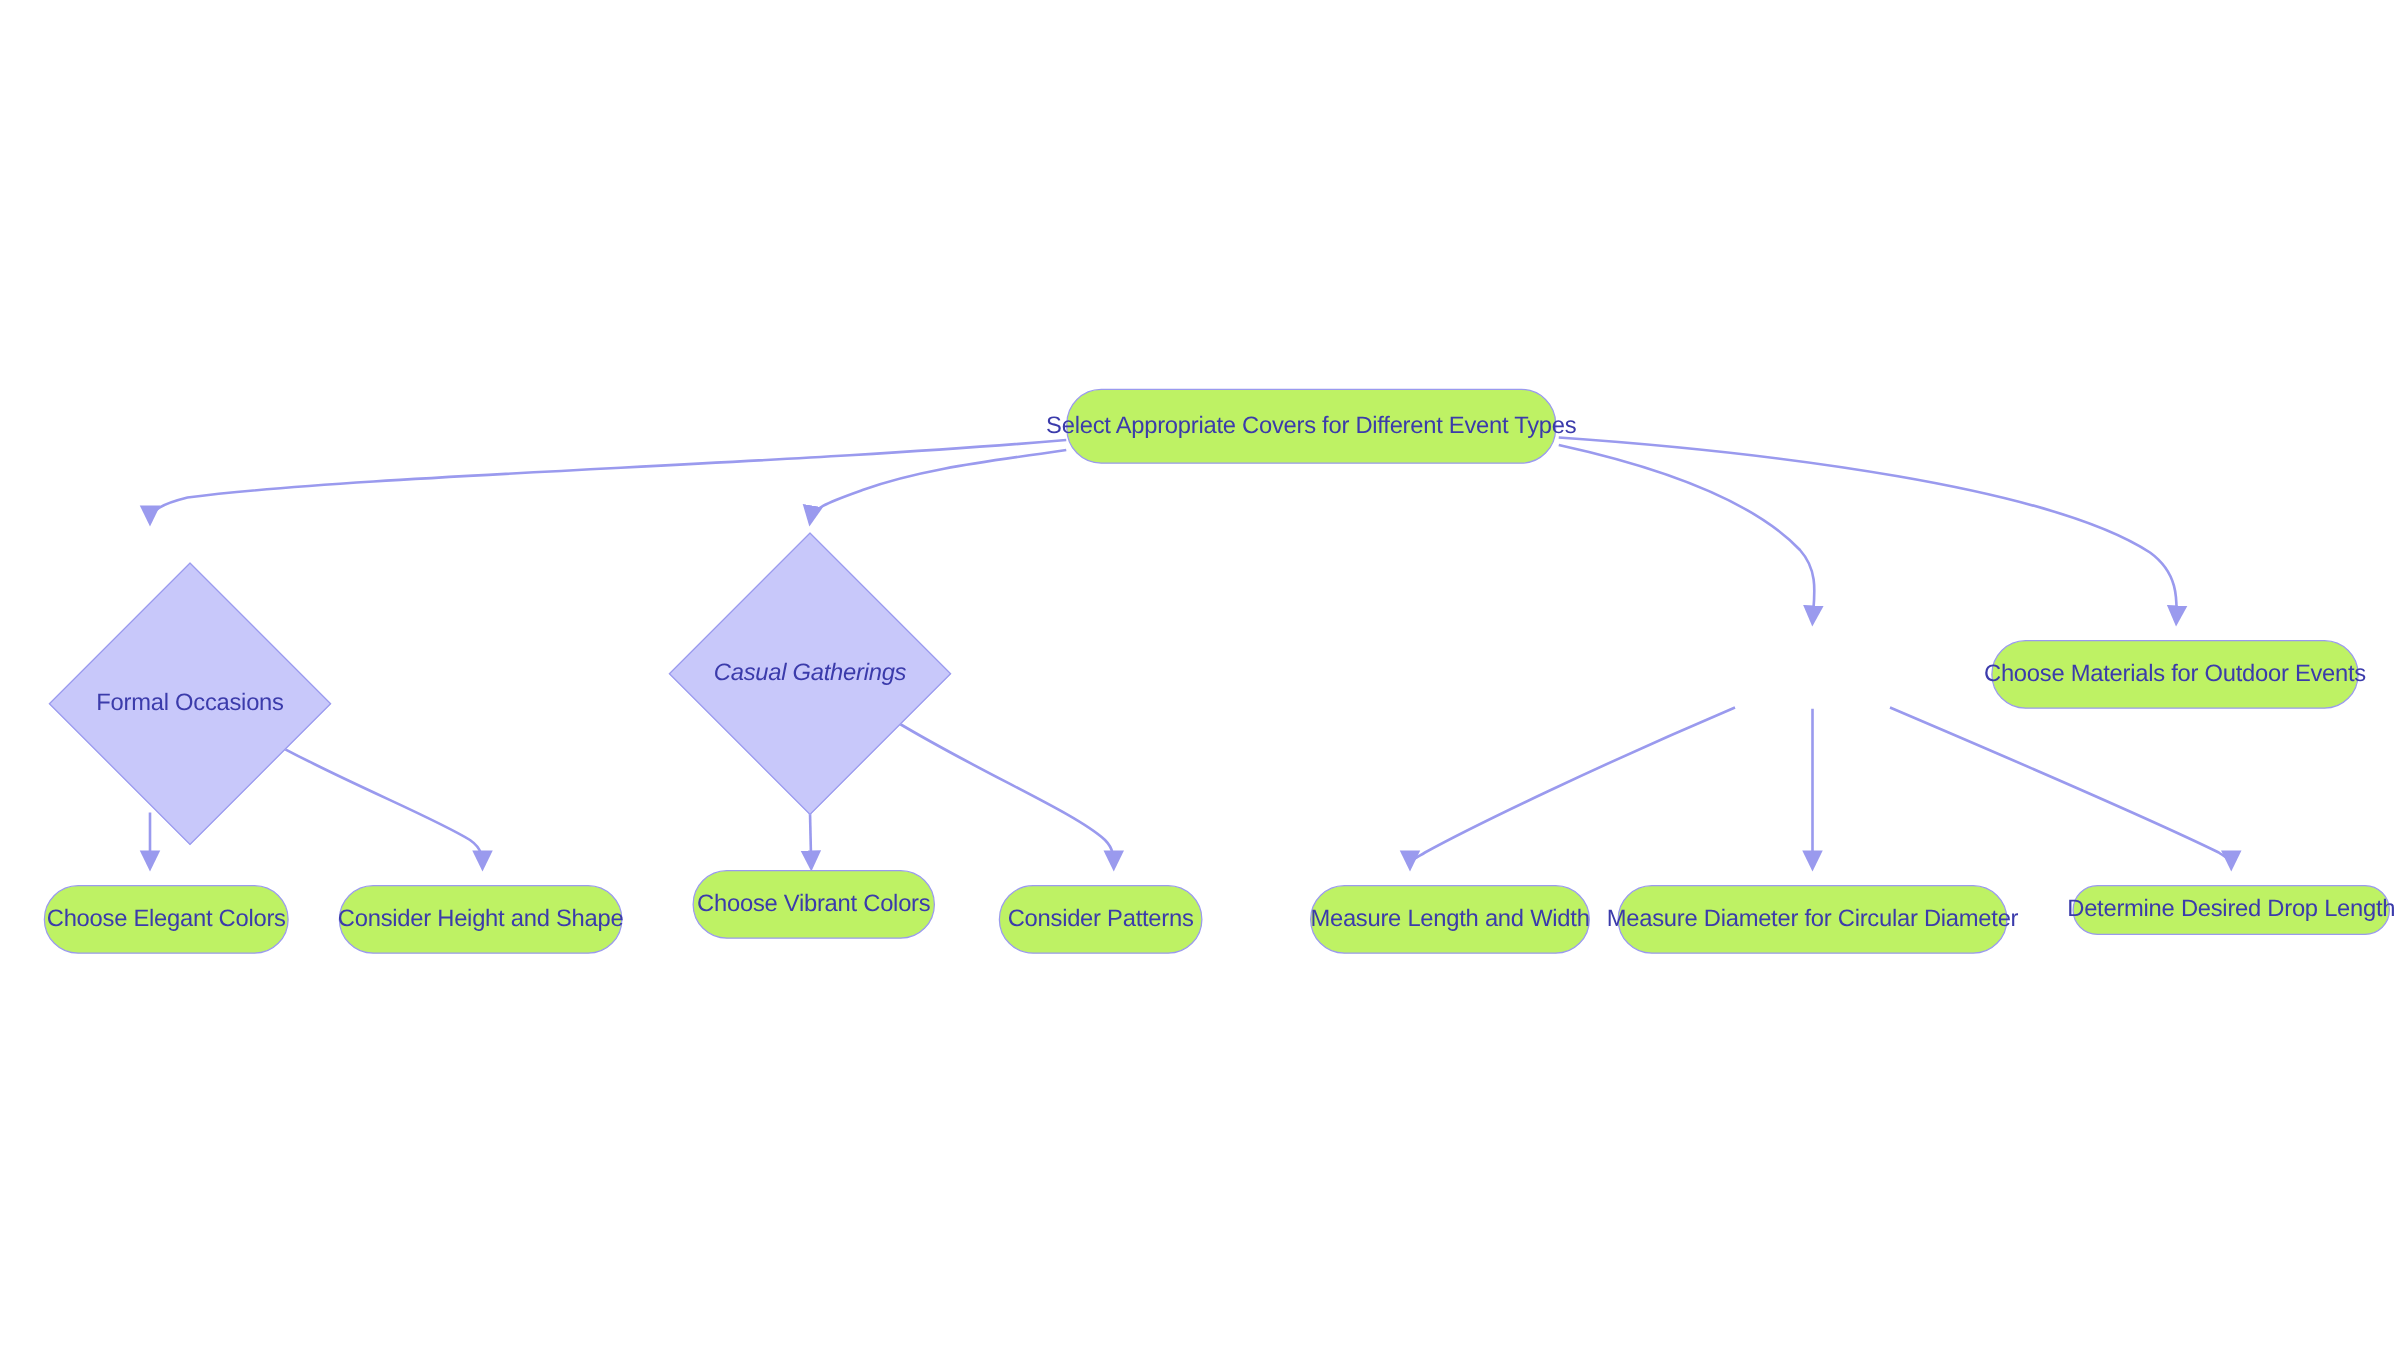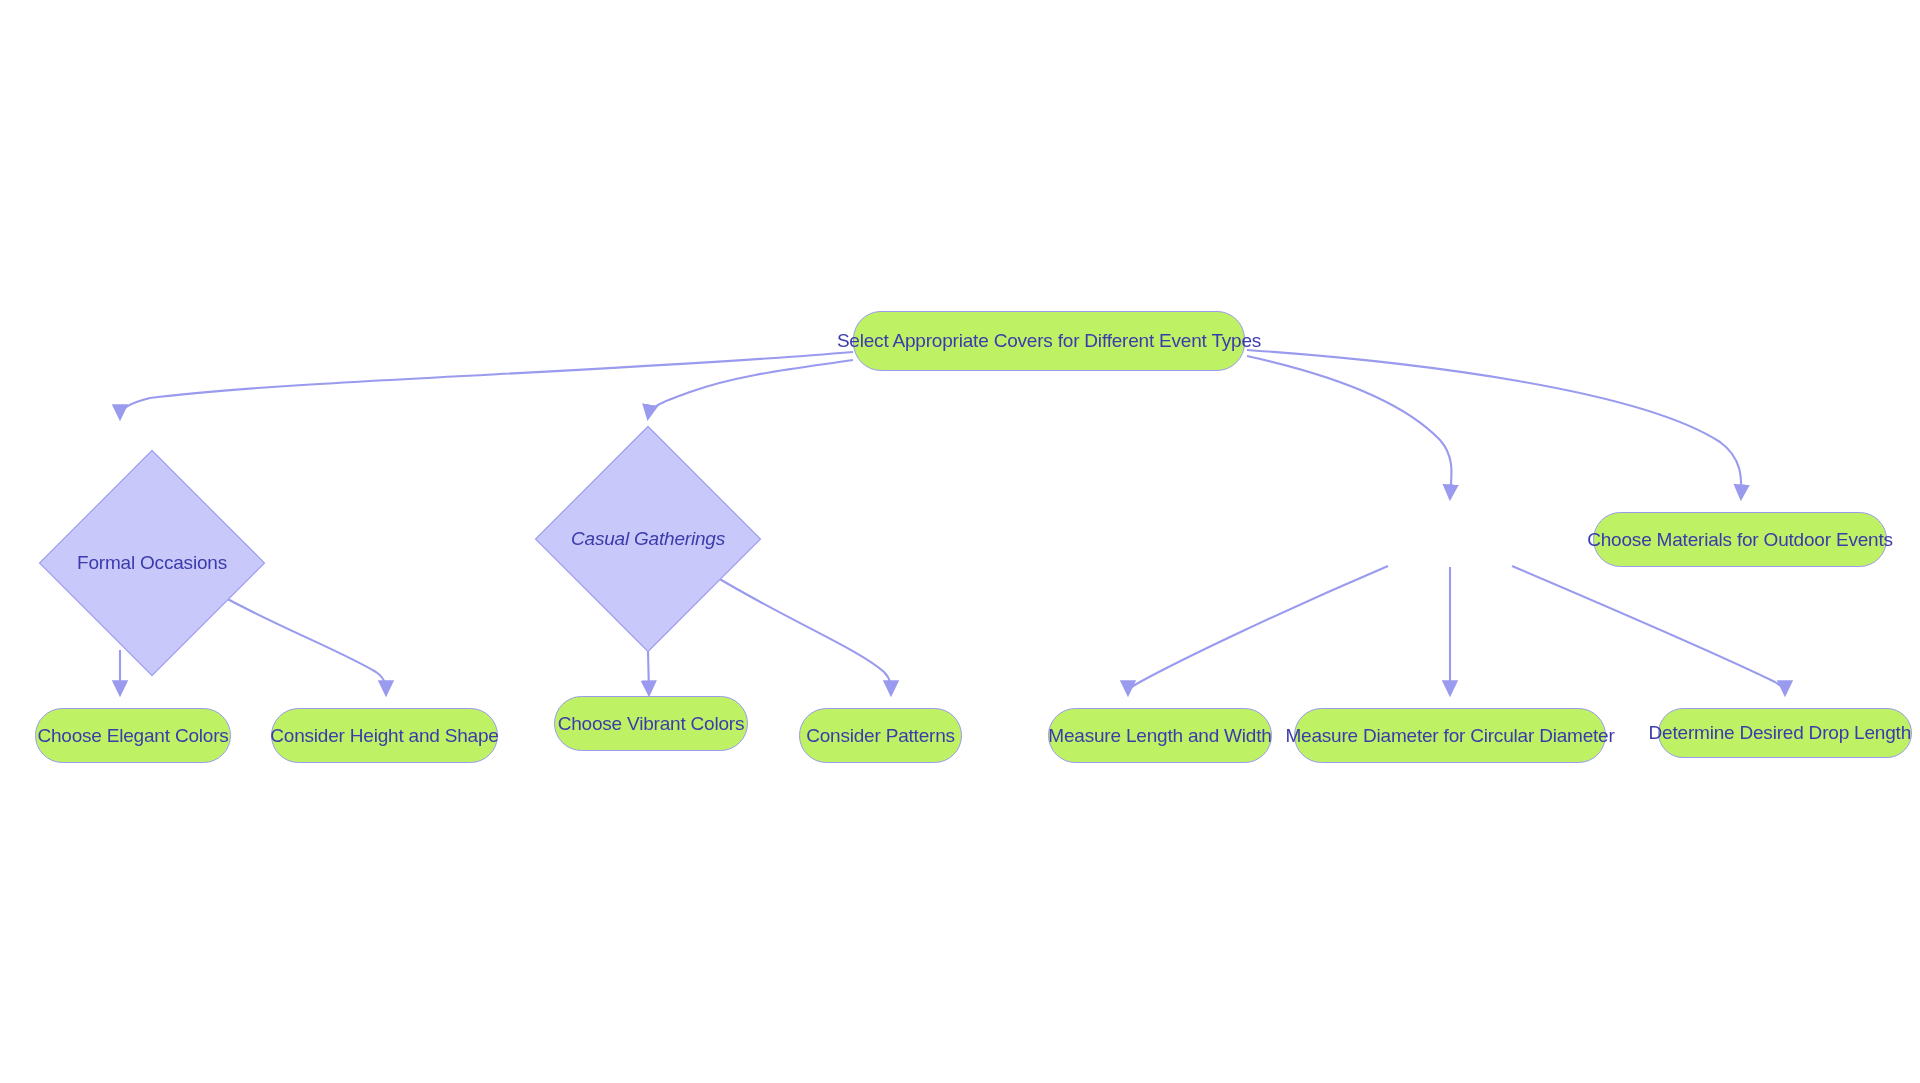--- a/index.html
+++ b/index.html
@@ -137,17 +137,17 @@
   </div>
 
   <div class="node rounded" style="left:1016px; top:708px; width:224px; height:55px;margin-left:32px;">
     <span>Measure Length and Width</span>
   </div>
 
   <div class="node rounded" style="left:1294px; top:708px; width:312px; height:55px;">
     <span>Measure Diameter for Circular Diameter</span>
   </div>
 
-  <div class="node rounded" style="left:1658px; top:708px; width:254px; height:50px;justify-content:flex-end;">
+  <div class="node rounded" style="left:1658px; top:708px; width:254px; height:40px;">
     <span>Determine Desired Drop Length</span>
   </div>
 
 </div>
 
 </body></html>

